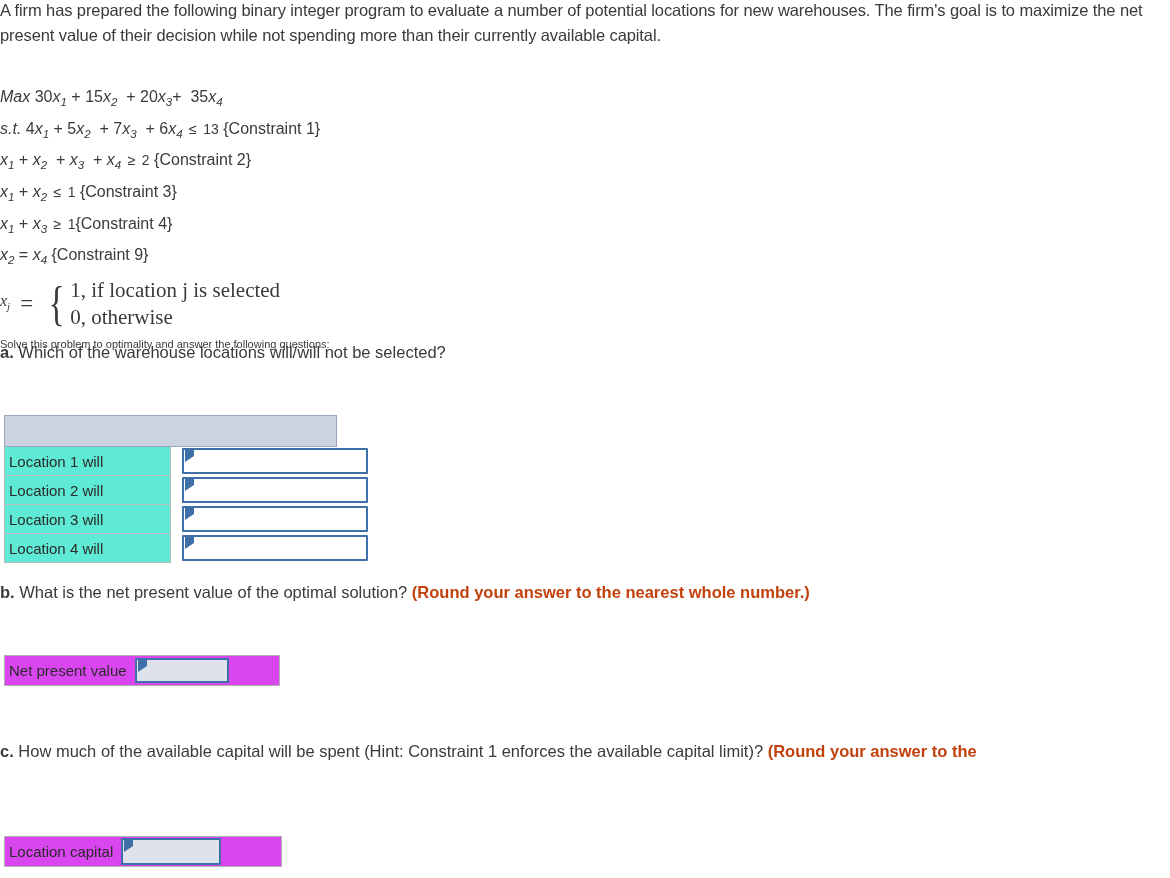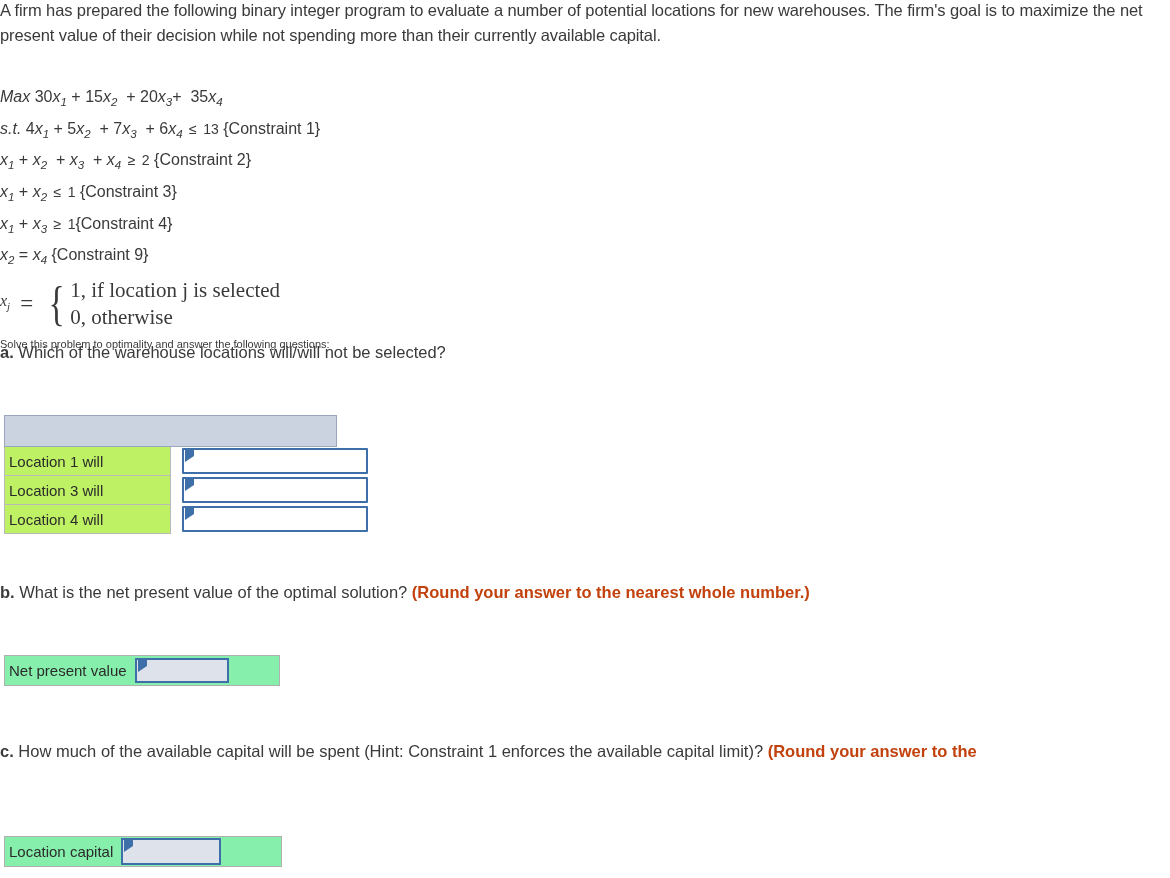--- a/index.html
+++ b/index.html
@@ -130,21 +130,21 @@
   }
   .tbl-header-row td {
     background: #ccd3e0;
     border: 1px solid #9aa6bb;
     height: 30px;
   }
   .lbl-cell {
     width: 150px;
     height: 28px;
     border: 1px solid #b9b9b9;
-    background: #bef264;
+    background: #5eead4;
     font-size: 15px;
     color: #2b2b2b;
     padding-left: 4px !important;
     white-space: nowrap;
   }
   .sel-cell {
     width: 190px;
     height: 28px;
     padding: 0 0 0 11px !important;
   }
@@ -180,21 +180,21 @@
     border-left: 9px solid transparent;
     border-top: 6px solid transparent;
   }
 
   
   .field-row {
     display: flex;
     align-items: stretch;
     width: max-content;
     border: 1px solid #b0b0b0;
-    background: #86efac;
+    background: #d946ef;
     height: 29px;
   }
   .field-label {
     display: flex;
     align-items: center;
     font-size: 15px;
     color: #2b2b2b;
     padding-left: 4px;
     padding-right: 8px;
     white-space: nowrap;
@@ -293,20 +293,29 @@
   <tr>
     <td class="lbl-cell">Location 1 will</td>
     <td class="sel-cell">
       <div class="dropdown">
         <span class="dd-marker"></span>
         <span></span>
       </div>
     </td>
   </tr>
   <tr>
+    <td class="lbl-cell">Location 2 will</td>
+    <td class="sel-cell">
+      <div class="dropdown">
+        <span class="dd-marker"></span>
+        <span></span>
+      </div>
+    </td>
+  </tr>
+  <tr>
     <td class="lbl-cell">Location 3 will</td>
     <td class="sel-cell">
       <div class="dropdown">
         <span class="dd-marker"></span>
         <span></span>
       </div>
     </td>
   </tr>
   <tr>
     <td class="lbl-cell">Location 4 will</td>

